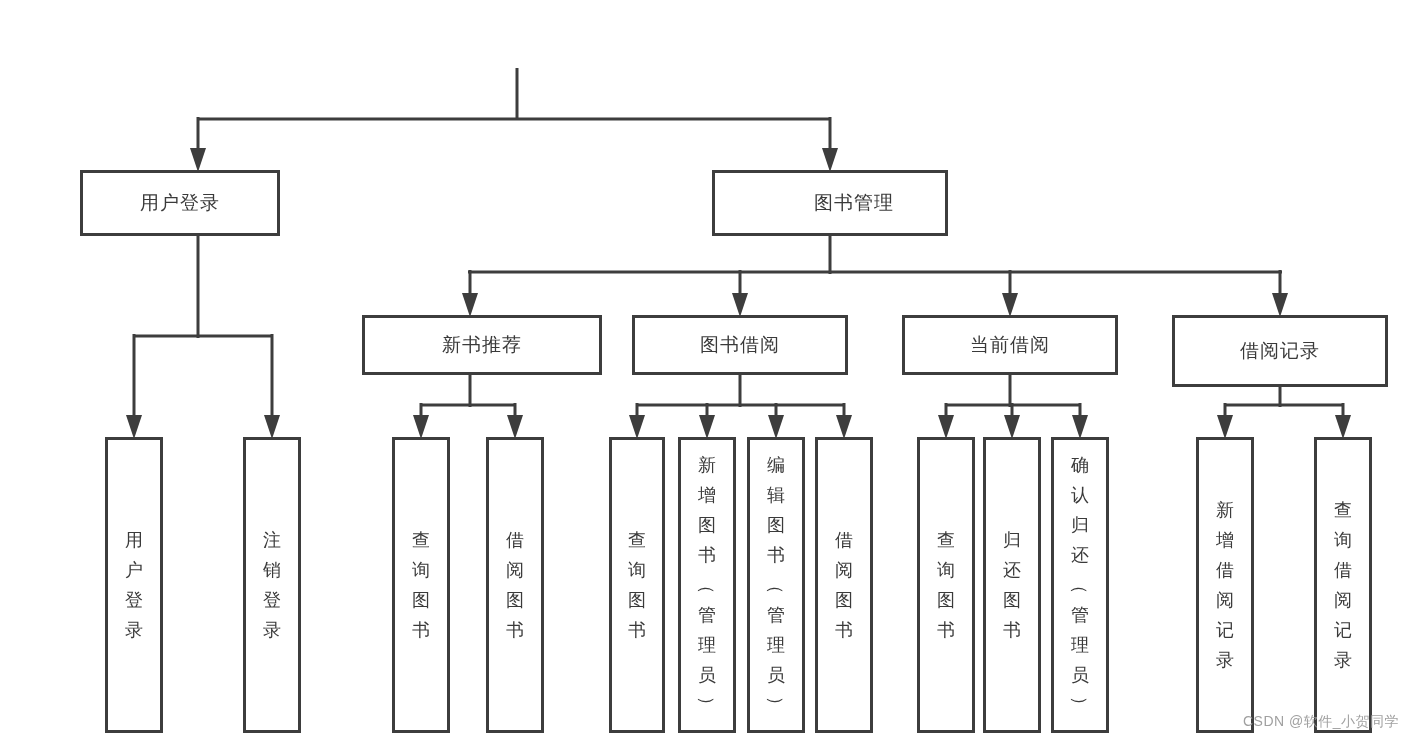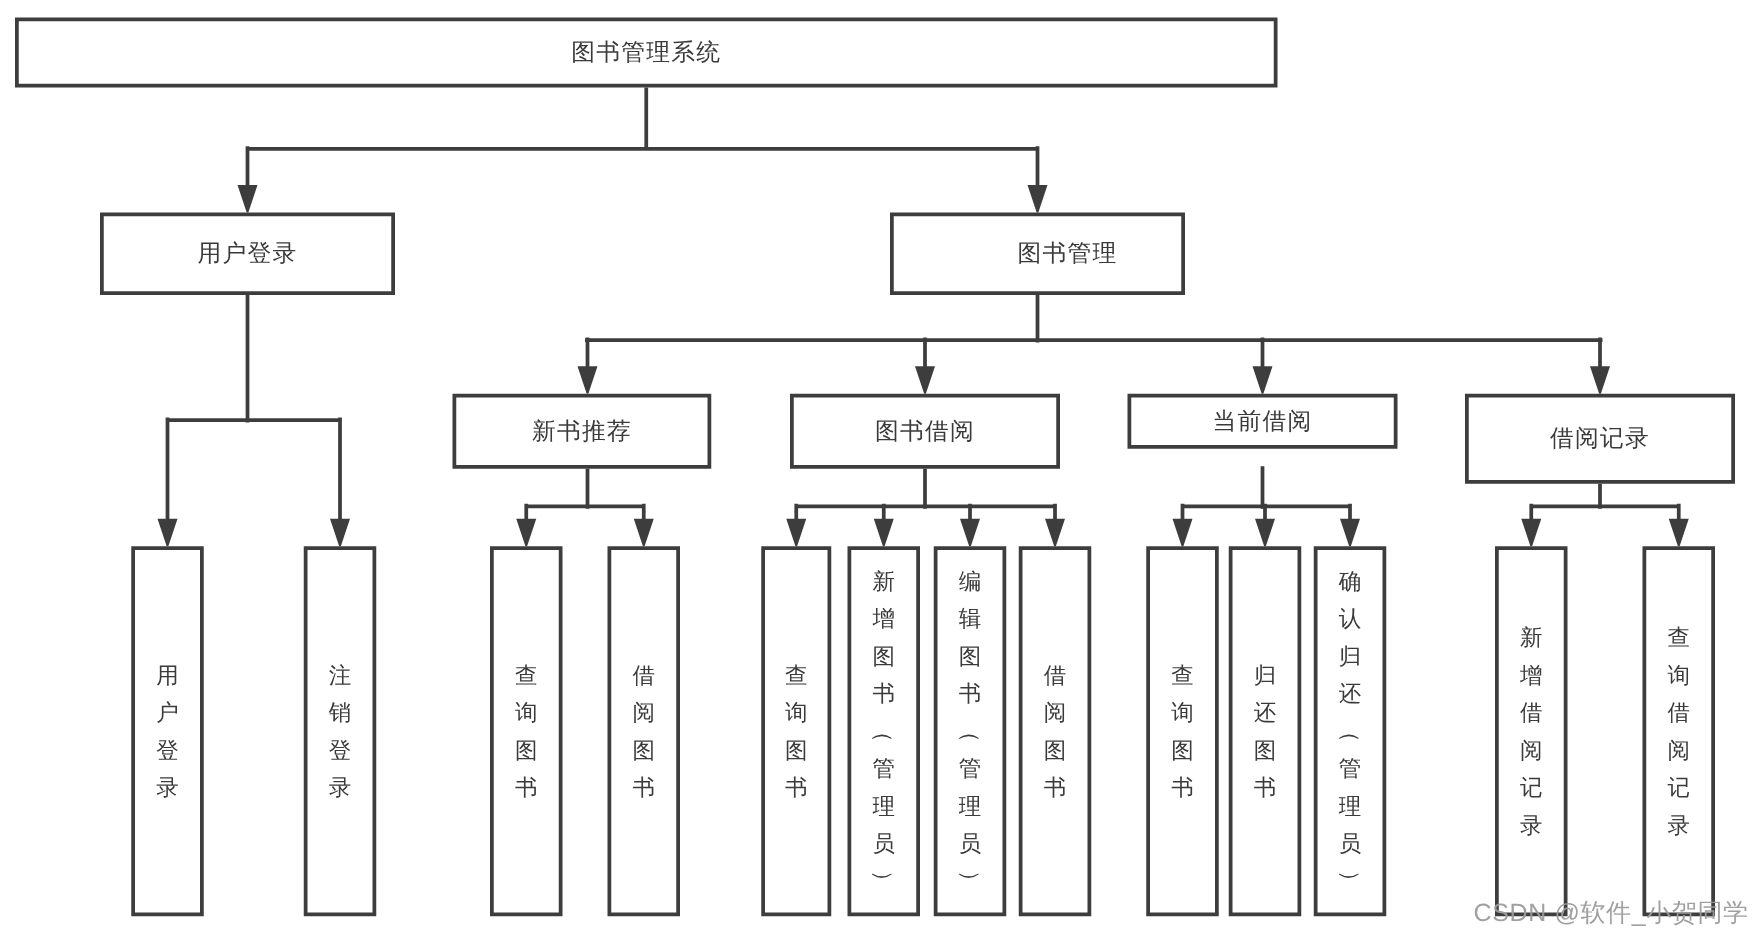--- a/index.html
+++ b/index.html
@@ -62,22 +62,22 @@
     width: 100%;
     height: 30px;
     line-height: 30px;
     text-align: center;
     font-size: 18px;
   }
   .vchar.rot { transform: rotate(90deg); }
   #watermark {
     position: absolute;
     right: 6px;
-    bottom: 3px;
-    font-size: 20px;
+    bottom: 16px;
+    font-size: 14px;
     color: var(--watermark);
     opacity: 0.95;
     z-index: 3;
     letter-spacing: 0.5px;
     white-space: nowrap;
   }
 </style>
 </head>
 <body>
 
@@ -152,38 +152,35 @@
     <g>
       <line x1="1280" y1="373" x2="1280" y2="407"></line>
       <line x1="1224" y1="405" x2="1344" y2="405"></line>
       <line x1="1225" y1="403" x2="1225" y2="419"></line>
       <polygon points="1217,415 1233,415 1225,439"></polygon>
       <line x1="1343" y1="403" x2="1343" y2="419"></line>
       <polygon points="1335,415 1351,415 1343,439"></polygon>
     </g>
   </svg>
 
-  <div class="hbox" style="left:12px; top:14px; width:1010px; height:56px;">
-    <span>图书管理系统</span>
-  </div>
-
-  <div class="hbox" style="left:80px; top:170px; width:236px; height:66px;">
+
+  <div class="hbox" style="left:80px; top:170px; width:200px; height:66px;">
     <span>用户登录</span>
   </div>
   <div class="hbox" style="left:712px; top:170px; width:236px; height:66px;padding-left:48px;">
     <span>图书管理</span>
   </div>
 
-  <div class="hbox" style="left:362px; top:315px; width:207px; height:60px;text-align:center;">
+  <div class="hbox" style="left:362px; top:315px; width:240px; height:60px;text-align:center;">
     <span>新书推荐</span>
   </div>
   <div class="hbox" style="left:632px; top:315px; width:216px; height:60px;">
     <span>图书借阅</span>
   </div>
-  <div class="hbox" style="left:902px; top:315px; width:216px; height:44px;">
+  <div class="hbox" style="left:902px; top:315px; width:216px; height:60px;">
     <span>当前借阅</span>
   </div>
   <div class="hbox" style="left:1172px; top:315px; width:216px; height:72px;">
     <span>借阅记录</span>
   </div>
 
   <div class="vbox" style="left:105px; top:437px; width:58px; height:296px;">
     <div class="vtext">
         <div class="vchar">用</div>
         <div class="vchar">户</div>

